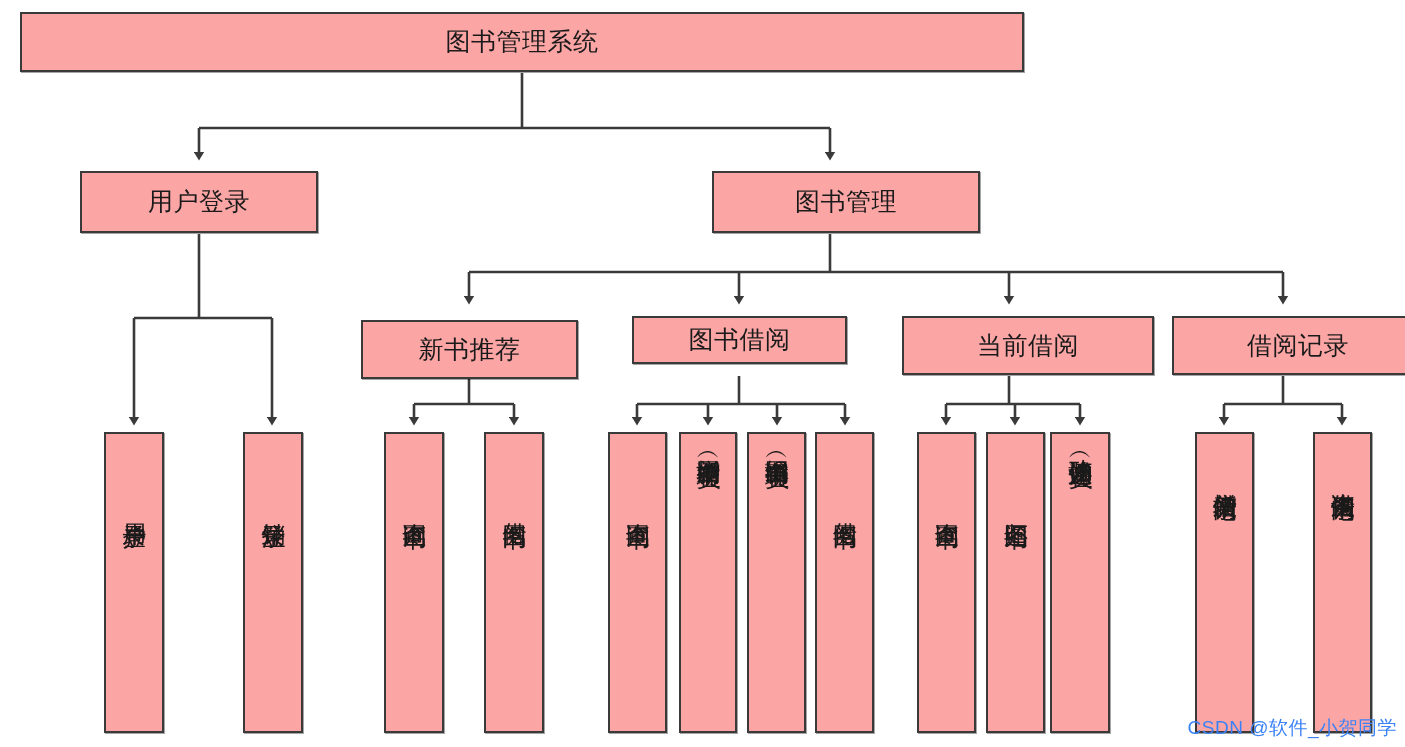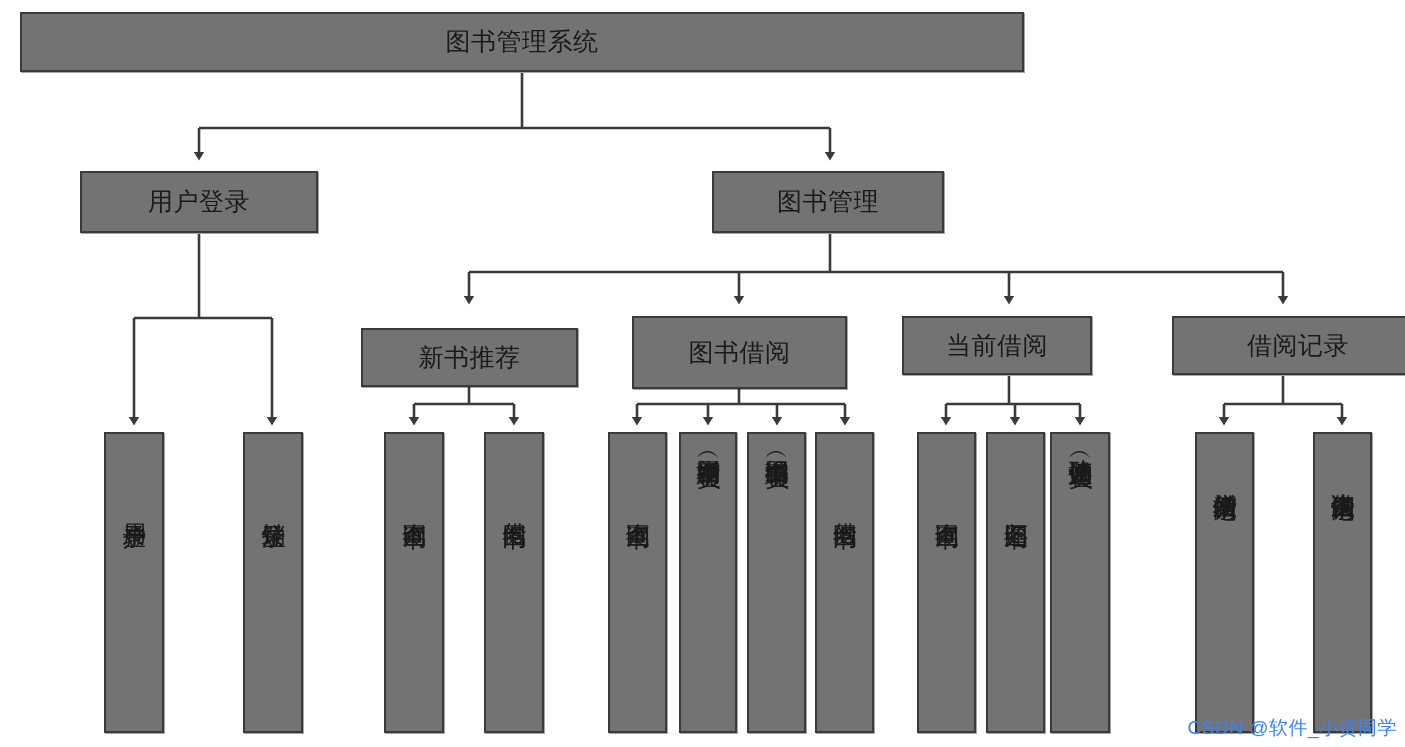--- a/index.html
+++ b/index.html
@@ -21,21 +21,21 @@
     position: absolute;
     left: 0;
     top: 0;
     width: 1405px;
     height: 747px;
     pointer-events: none;
   }
   .node {
     position: absolute;
     box-sizing: border-box;
-    background: #737373;
+    background: #fca5a5;
     border: 2.5px solid #3a3a3a;
     display: flex;
     align-items: center;
     justify-content: center;
     color: #1a1a1a;
     box-shadow: 1px 1px 0 rgba(0,0,0,0.35);
   }
   .node .lbl {
     display: block;
     text-align: center;
@@ -128,31 +128,31 @@
     </g>
   </svg>
 
   <div class="node h root" style="left:20px; top:12px; width:1004px; height:60px;">
     <span class="lbl">图书管理系统</span>
   </div>
 
   <div class="node h" style="left:80px; top:171px; width:238px; height:62px;">
     <span class="lbl">用户登录</span>
   </div>
-  <div class="node h" style="left:712px; top:171px; width:232px; height:62px;">
+  <div class="node h" style="left:712px; top:171px; width:268px; height:62px;">
     <span class="lbl">图书管理</span>
   </div>
 
-  <div class="node h" style="left:361px; top:328px; width:217px; height:59px;">
+  <div class="node h" style="left:361px; top:320px; width:217px; height:59px;">
     <span class="lbl">新书推荐</span>
   </div>
-  <div class="node h" style="left:632px; top:316px; width:215px; height:73px;">
+  <div class="node h" style="left:632px; top:316px; width:215px; height:48px;">
     <span class="lbl">图书借阅</span>
   </div>
-  <div class="node h" style="left:902px; top:316px; width:190px; height:59px;">
+  <div class="node h" style="left:902px; top:316px; width:252px; height:59px;">
     <span class="lbl">当前借阅</span>
   </div>
   <div class="node h" style="left:1172px; top:316px; width:252px; height:59px;">
     <span class="lbl">借阅记录</span>
   </div>
 
   <div class="node v" style="left:104px; top:432px; width:60px; height:301px; padding-top:70px;">
     <span class="lbl">用户登录</span>
   </div>
   <div class="node v" style="left:243px; top:432px; width:60px; height:301px; padding-top:70px;">

